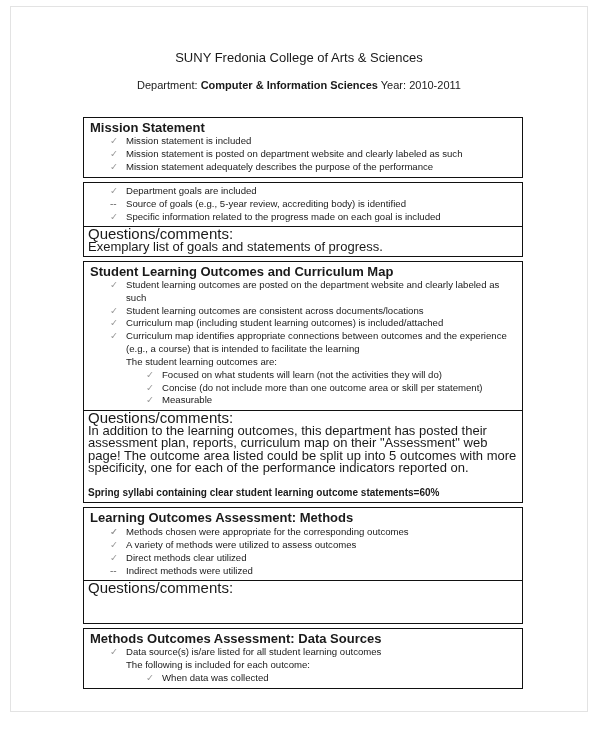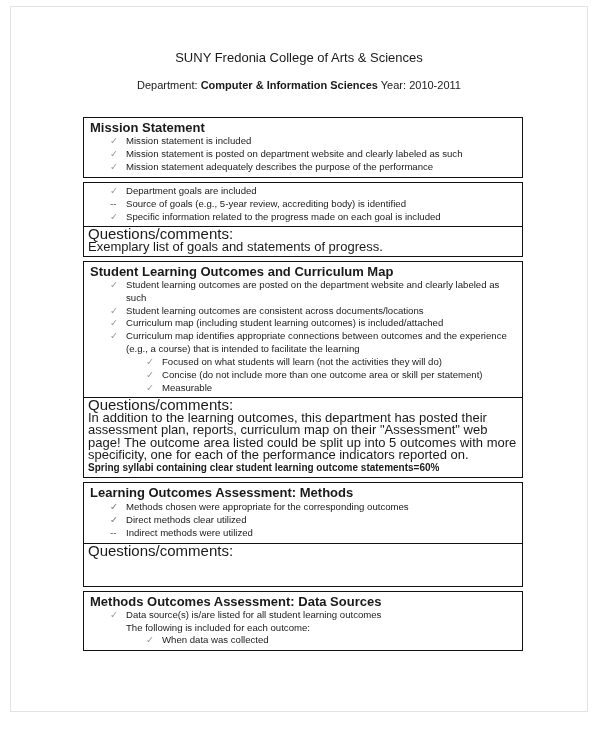--- a/index.html
+++ b/index.html
@@ -120,20 +120,21 @@
     line-height: 12.4px;
   }
   .qc-text {
     font-size: 13px;
     line-height: 12.4px;
   }
   .qc-strong {
     font-size: 10px;
     font-weight: bold;
     line-height: 13px;
+    margin-top: 12px;
   }
   .qc.tall { min-height: 38px; }
   .qc.short { min-height: 12px; }
 </style>
 </head>
 <body>
 
 <div class="page">
 
   <div class="doc-header">
@@ -172,39 +173,40 @@
         </div>
       </div>
       <div class="section">
         <div class="sec-body">
           <div class="sec-title">Student Learning Outcomes and Curriculum Map</div>
           <ul class="checklist">
             <li class="checklist-item"><span class="marker check">✓</span><span>Student learning outcomes are posted on the department website and clearly labeled as such</span></li>
             <li class="checklist-item"><span class="marker check">✓</span><span>Student learning outcomes are consistent across documents/locations</span></li>
             <li class="checklist-item"><span class="marker check">✓</span><span>Curriculum map (including student learning outcomes) is included/attached</span></li>
             <li class="checklist-item"><span class="marker check">✓</span><span>Curriculum map identifies appropriate connections between outcomes and the experience (e.g., a course) that is intended to facilitate the learning</span></li>
+            <li class="checklist-item plain"><span>The student learning outcomes are:</span></li>
             <li class="checklist-item lvl2"><span class="marker check">✓</span><span>Focused on what students will learn (not the activities they will do)</span></li>
             <li class="checklist-item lvl2"><span class="marker check">✓</span><span>Concise (do not include more than one outcome area or skill per statement)</span></li>
             <li class="checklist-item lvl2"><span class="marker check">✓</span><span>Measurable</span></li>
           </ul>
         </div>
         <div class="sec-divider"></div>
         <div class="qc short">
           <div class="qc-label">Questions/comments:</div>
           <div class="qc-text">In addition to the learning outcomes, this department has posted their assessment plan, reports, curriculum map on their "Assessment" web page! The outcome area listed could be split up into 5 outcomes with more specificity, one for each of the performance indicators reported on.</div>
           <div class="qc-strong">Spring syllabi containing clear student learning outcome statements=60%</div>
         </div>
       </div>
       <div class="section gap-lg">
         <div class="sec-body">
           <div class="sec-title">Learning Outcomes Assessment: Methods</div>
           <ul class="checklist">
             <li class="checklist-item"><span class="marker check">✓</span></li>
             <li class="checklist-item"><span class="marker check">✓</span><span>Methods chosen were appropriate for the corresponding outcomes</span></li>
-            <li class="checklist-item"><span class="marker check">✓</span></li>
+            <li class="checklist-item"><span class="marker check">✓</span><span>A variety of methods were utilized to assess outcomes</span></li>
             <li class="checklist-item"><span class="marker check">✓</span><span>Direct methods clear utilized</span></li>
             <li class="checklist-item"><span class="marker dash">--</span><span>Indirect methods were utilized</span></li>
           </ul>
         </div>
         <div class="sec-divider"></div>
         <div class="qc tall">
           <div class="qc-label">Questions/comments:</div>
         </div>
       </div>
       <div class="section gap-lg">

